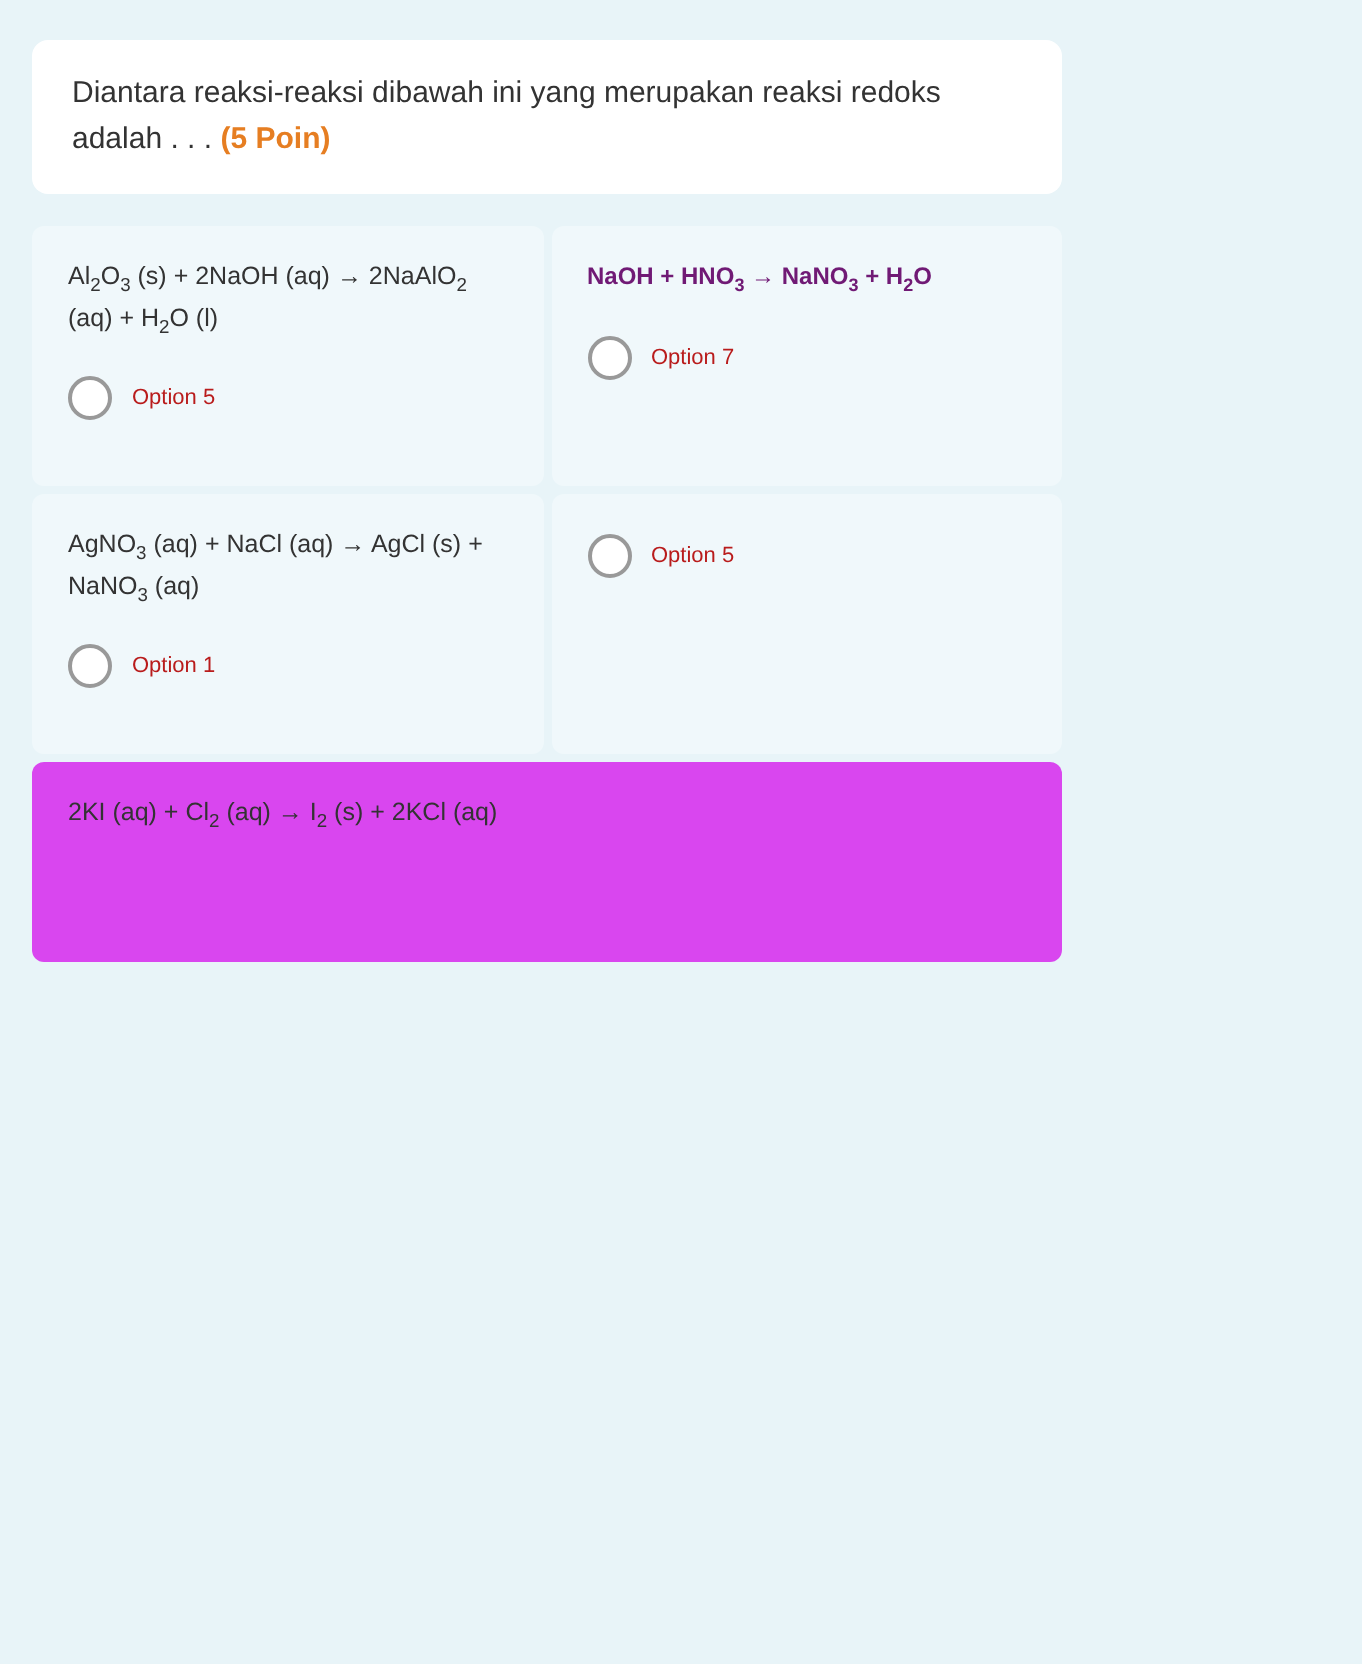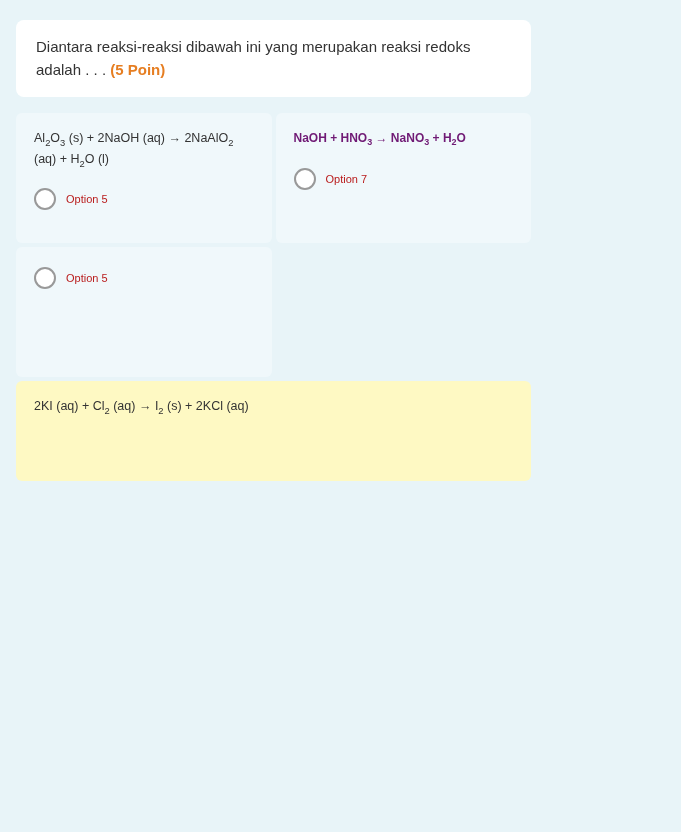--- a/index.html
+++ b/index.html
@@ -76,21 +76,21 @@
       flex-shrink: 0;
       cursor: pointer;
     }
 
     .option-label {
       font-size: 11px;
       color: #b91c1c;
     }
 
     .option-cell-wide {
-      background: #fef9c3;
+      background: #d946ef;
       border-radius: 6px;
       padding: 16px 18px;
       min-height: 100px;
       grid-column: 1 / -1;
     }
 
     sub {
       font-size: 0.75em;
     }
     sup {
@@ -122,20 +122,29 @@
     <div class="option-cell">
       <div class="reaction-text bold-formula" style="font-size:12px; font-weight:bold; color:#701a75;">
         NaOH + HNO<sub>3</sub> → NaNO<sub>3</sub> + H<sub>2</sub>O
       </div>
       <div class="option-row">
         <div class="radio-circle"></div>
         <span class="option-label">Option 7</span>
       </div>
     </div>
 
+    <div class="option-cell">
+      <div class="reaction-text">
+        AgNO<sub>3</sub> (aq) + NaCl (aq) → AgCl (s) + NaNO<sub>3</sub> (aq)
+      </div>
+      <div class="option-row">
+        <div class="radio-circle"></div>
+        <span class="option-label">Option 1</span>
+      </div>
+    </div>
 
     <div class="option-cell">
       <div class="option-row">
         <div class="radio-circle"></div>
         <span class="option-label">Option 5</span>
       </div>
     </div>
 
     <div class="option-cell-wide">
       <div class="reaction-text">

